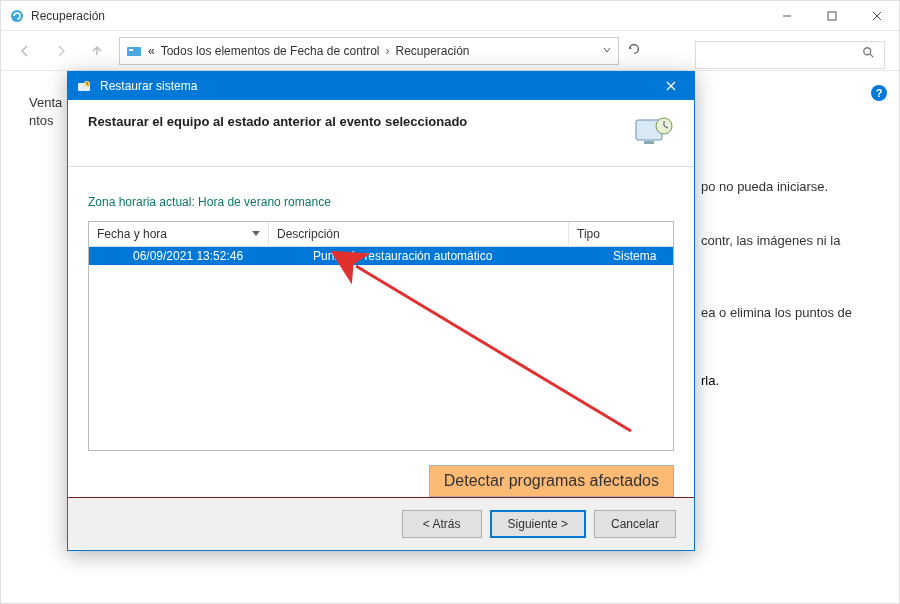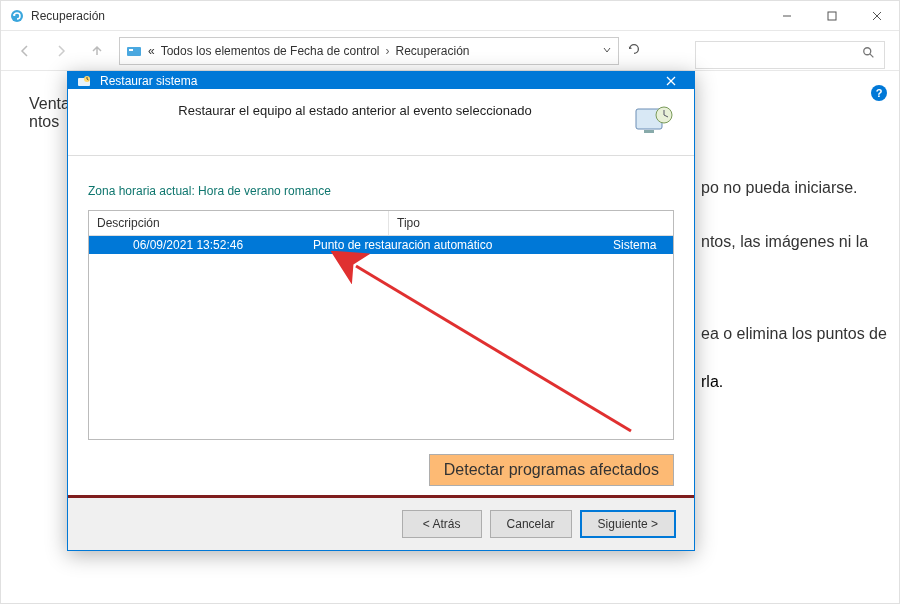--- a/index.html
+++ b/index.html
@@ -18,57 +18,57 @@
     .nav-arrow { width: 28px; height: 28px; display: flex; align-items: center; justify-content: center; color: #999; }
     .breadcrumb-box { flex: 0 0 500px; height: 28px; border: 1px solid #ccc; display: flex; align-items: center; padding: 0 6px; font-size: 12px; gap: 6px; }
     .breadcrumb-box .bc-icon { width: 16px; height: 16px; }
     .breadcrumb-box .bc-sep { color: #666; }
     .breadcrumb-box .bc-text { color: #333; }
     .search-area { position: absolute; right: 14px; top: 40px; width: 190px; height: 28px; border: 1px solid #ddd; display: flex; align-items: center; justify-content: flex-end; padding-right: 8px; }
     .search-area svg { width: 14px; height: 14px; color: #666; }
 
     .help-icon { position: absolute; right: 12px; top: 84px; width: 16px; height: 16px; background: #0078d7; border-radius: 50%; color: #fff; font-size: 11px; display: flex; align-items: center; justify-content: center; font-weight: bold; }
 
-    .bg-text { position: absolute; font-size: 16px; color: #333; text-align: center; }
+    .bg-text { position: absolute; font-size: 13px; color: #333; text-align: center; }
     .bg-t1 { left: 28px; top: 94px; }
     .bg-t2 { left: 28px; top: 112px; }
     .bg-t3 { left: 700px; top: 178px; }
     .bg-t4 { left: 700px; top: 232px; }
-    .bg-t5 { left: 700px; top: 324px; }
+    .bg-t5 { left: 700px; top: 304px; }
     .bg-t6 { left: 700px; top: 372px; color: #000000; }
 
     
     .modal { position: absolute; left: 66px; top: 70px; width: 628px; height: 480px; background: #fff; border: 1px solid #0078d7; box-shadow: 0 4px 20px rgba(0,0,0,0.3); }
-    .modal-titlebar { height: 17px; background: #0078d7; display: flex; align-items: center; padding: 0 8px; color: #fff; }
+    .modal-titlebar { height: 28px; background: #0078d7; display: flex; align-items: center; padding: 0 8px; color: #fff; }
     .modal-titlebar .m-icon { width: 16px; height: 16px; margin-right: 8px; }
     .modal-titlebar .m-title { font-size: 12px; }
     .modal-titlebar .m-close { margin-left: auto; width: 30px; height: 28px; display: flex; align-items: center; justify-content: center; }
     .modal-titlebar .m-close svg { width: 10px; height: 10px; stroke: #fff; }
 
     .modal-header { padding: 14px 20px 16px 20px; display: flex; align-items: flex-start; border-bottom: 1px solid #ddd; }
-    .modal-header .heading { font-size: 13px; font-weight: normal; color: #222; flex: 1; text-align: center; }
+    .modal-header .heading { font-size: 13px; font-weight: bold; color: #222; flex: 1; }
     .modal-header .heading-icon { width: 40px; height: 36px; margin-left: 12px; }
 
     .modal-body { padding: 28px 20px 10px 20px; }
     .tz-label { font-size: 12px; color: #0f766e; margin-bottom: 12px; }
 
     .restore-table { border: 1px solid #bbb; height: 230px; background: #fff; font-size: 12px; }
     .rt-header { display: flex; border-bottom: 1px solid #ddd; background: #fff; }
     .rt-header .col { padding: 5px 8px; border-right: 1px solid #e4e4e4; position: relative; color: #333; }
     .rt-header .col.sort::after { content: ""; position: absolute; right: 8px; top: 9px; width: 0; height: 0; border-left: 4px solid transparent; border-right: 4px solid transparent; border-top: 5px solid #666; }
     .col-date { width: 180px; }
     .col-desc { width: 300px; }
     .col-type { flex: 1; border-right: none !important; }
     .rt-row { display: flex; background: #0078d7; color: #fff; padding-left: 36px; }
     .rt-row .cell { padding: 2px 8px; }
 
     .detect-row { display: flex; justify-content: flex-end; margin-top: 14px; }
     .detect-btn { padding: 6px 14px; font-size: 16px; border: 1px solid #adadad; background: #fdba74; color: #333; }
 
-    .modal-footer { position: absolute; bottom: 0; left: 0; right: 0; padding: 12px 18px; border-top: 3px solid #7f1d1d; display: flex; justify-content: flex-end; gap: 8px; background: #f0f0f0; }
+    .modal-footer { position: absolute; bottom: 0; left: 0; right: 0; padding: 12px 18px; border-top: 1px solid #7f1d1d; display: flex; justify-content: flex-end; gap: 8px; background: #f0f0f0; }
     .wiz-btn { padding: 5px 16px; font-size: 12px; border: 1px solid #adadad; background: #e1e1e1; color: #333; min-width: 80px; }
     .wiz-btn.default { border: 2px solid #0078d7; }
 
     
     .arrow-svg { position: absolute; left: 330px; top: 250px; width: 330px; height: 200px; pointer-events: none; }
   </style>
 </head>
 <body>
 
 <div class="outer-window">
@@ -150,21 +150,21 @@
           <line x1="9" y1="9" x2="13" y2="13" stroke="#777" stroke-width="1.5"></line>
         </svg>
     </span>
   </div>
 
   <div class="help-icon">?</div>
 
   <div class="bg-text bg-t1">Venta</div>
   <div class="bg-text bg-t2">ntos</div>
   <div class="bg-text bg-t3">po no pueda iniciarse.</div>
-  <div class="bg-text bg-t4">ntos, las imágenes ni la</div>
+  <div class="bg-text bg-t4">contr, las imágenes ni la</div>
   <div class="bg-text bg-t5">ea o elimina los puntos de</div>
   <div class="bg-text bg-t6">rla.</div>
 
   <div class="modal">
     <div class="modal-titlebar">
       <span class="m-icon">
         <svg viewBox="0 0 16 16">
             <rect x="2" y="5" width="12" height="8" fill="#fff" opacity="0.9" rx="1"></rect>
             <circle cx="11" cy="6" r="3" fill="#ffd76b"></circle>
             <path d="M11 4 L11 6 L12.5 7" stroke="#333" stroke-width="0.8" fill="none"></path>
@@ -190,39 +190,40 @@
             <line x1="30" y1="12" x2="34" y2="14" stroke="#556" stroke-width="1"></line>
           </svg>
       </span>
     </div>
 
     <div class="modal-body">
       <div class="tz-label">Zona horaria actual: Hora de verano romance</div>
 
       <div class="restore-table">
         <div class="rt-header">
+          <div class="col col-date sort">Fecha y hora</div>
           <div class="col col-desc">Descripción</div>
           <div class="col col-type">Tipo</div>
         </div>
         <div class="rt-row">
           <div class="cell col-date">06/09/2021 13:52:46</div>
           <div class="cell col-desc">Punto de restauración automático</div>
           <div class="cell col-type">Sistema</div>
         </div>
       </div>
 
       <div class="detect-row">
         <button class="detect-btn">Detectar programas afectados</button>
       </div>
     </div>
 
     <div class="modal-footer">
       <button class="wiz-btn">&lt; Atrás</button>
+      <button class="wiz-btn default">Siguiente &gt;</button>
       <button class="wiz-btn">Cancelar</button>
-      <button class="wiz-btn default">Siguiente &gt;</button>
     </div>
   </div>
 
   <svg class="arrow-svg" viewBox="0 0 330 200">
     <defs>
       <marker id="ah" markerWidth="12" markerHeight="12" refX="2" refY="6" orient="auto">
         <path d="M0 0 L12 6 L0 12 L3 6 Z" fill="#e03030"></path>
       </marker>
     </defs>
     <line x1="300" y1="180" x2="25" y2="15" stroke="#e03030" stroke-width="3" marker-end="url(#ah)"></line>

